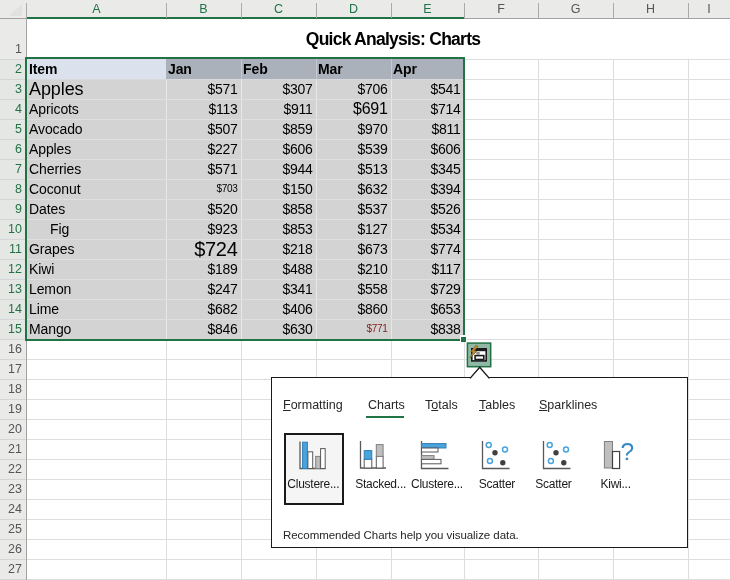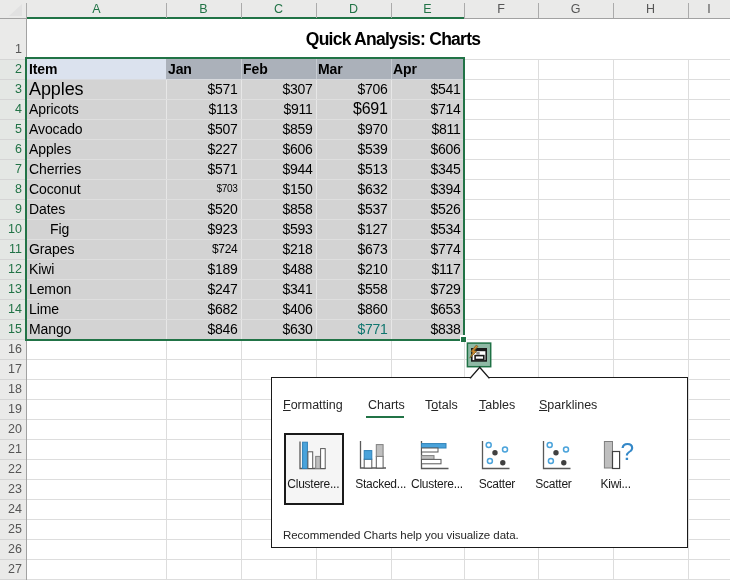--- a/index.html
+++ b/index.html
@@ -98,25 +98,25 @@
 <div class="a" style="left:244px;top:179px;width:68.5px;height:20px;font-size:14px;line-height:20px;color:#000;letter-spacing:-0.1px;text-align:right;letter-spacing:-0.3px">$150</div>
 <div class="a" style="left:319px;top:179px;width:68.5px;height:20px;font-size:14px;line-height:20px;color:#000;letter-spacing:-0.1px;text-align:right;letter-spacing:-0.3px">$632</div>
 <div class="a" style="left:394px;top:179px;width:66.5px;height:20px;font-size:14px;line-height:20px;color:#000;letter-spacing:-0.1px;text-align:right;letter-spacing:-0.3px">$394</div>
 <div class="a" style="left:29px;top:199px;width:134px;height:20px;font-size:14px;line-height:20px;color:#000;letter-spacing:-0.1px;">Dates</div>
 <div class="a" style="left:169px;top:199px;width:68.5px;height:20px;font-size:14px;line-height:20px;color:#000;letter-spacing:-0.1px;text-align:right;letter-spacing:-0.3px">$520</div>
 <div class="a" style="left:244px;top:199px;width:68.5px;height:20px;font-size:14px;line-height:20px;color:#000;letter-spacing:-0.1px;text-align:right;letter-spacing:-0.3px">$858</div>
 <div class="a" style="left:319px;top:199px;width:68.5px;height:20px;font-size:14px;line-height:20px;color:#000;letter-spacing:-0.1px;text-align:right;letter-spacing:-0.3px">$537</div>
 <div class="a" style="left:394px;top:199px;width:66.5px;height:20px;font-size:14px;line-height:20px;color:#000;letter-spacing:-0.1px;text-align:right;letter-spacing:-0.3px">$526</div>
 <div class="a" style="left:29px;top:219px;width:134px;height:20px;font-size:14px;line-height:20px;color:#000;letter-spacing:-0.1px;margin-left:21px;">Fig</div>
 <div class="a" style="left:169px;top:219px;width:68.5px;height:20px;font-size:14px;line-height:20px;color:#000;letter-spacing:-0.1px;text-align:right;letter-spacing:-0.3px">$923</div>
-<div class="a" style="left:244px;top:219px;width:68.5px;height:20px;font-size:14px;line-height:20px;color:#000;letter-spacing:-0.1px;text-align:right;letter-spacing:-0.3px">$593</div>
+<div class="a" style="left:244px;top:219px;width:68.5px;height:20px;font-size:14px;line-height:20px;color:#000;letter-spacing:-0.1px;text-align:right;letter-spacing:-0.3px">$853</div>
 <div class="a" style="left:319px;top:219px;width:68.5px;height:20px;font-size:14px;line-height:20px;color:#000;letter-spacing:-0.1px;text-align:right;letter-spacing:-0.3px">$127</div>
 <div class="a" style="left:394px;top:219px;width:66.5px;height:20px;font-size:14px;line-height:20px;color:#000;letter-spacing:-0.1px;text-align:right;letter-spacing:-0.3px">$534</div>
 <div class="a" style="left:29px;top:239px;width:134px;height:20px;font-size:14px;line-height:20px;color:#000;letter-spacing:-0.1px;">Grapes</div>
-<div class="a" style="left:169px;top:239px;width:68.5px;height:20px;font-size:12px;line-height:20px;color:#000;letter-spacing:-0.1px;text-align:right;letter-spacing:-0.3px">$724</div>
+<div class="a" style="left:169px;top:239px;width:68.5px;height:20px;font-size:20px;line-height:20px;color:#000;letter-spacing:-0.1px;text-align:right;letter-spacing:-0.3px">$724</div>
 <div class="a" style="left:244px;top:239px;width:68.5px;height:20px;font-size:14px;line-height:20px;color:#000;letter-spacing:-0.1px;text-align:right;letter-spacing:-0.3px">$218</div>
 <div class="a" style="left:319px;top:239px;width:68.5px;height:20px;font-size:14px;line-height:20px;color:#000;letter-spacing:-0.1px;text-align:right;letter-spacing:-0.3px">$673</div>
 <div class="a" style="left:394px;top:239px;width:66.5px;height:20px;font-size:14px;line-height:20px;color:#000;letter-spacing:-0.1px;text-align:right;letter-spacing:-0.3px">$774</div>
 <div class="a" style="left:29px;top:259px;width:134px;height:20px;font-size:14px;line-height:20px;color:#000;letter-spacing:-0.1px;">Kiwi</div>
 <div class="a" style="left:169px;top:259px;width:68.5px;height:20px;font-size:14px;line-height:20px;color:#000;letter-spacing:-0.1px;text-align:right;letter-spacing:-0.3px">$189</div>
 <div class="a" style="left:244px;top:259px;width:68.5px;height:20px;font-size:14px;line-height:20px;color:#000;letter-spacing:-0.1px;text-align:right;letter-spacing:-0.3px">$488</div>
 <div class="a" style="left:319px;top:259px;width:68.5px;height:20px;font-size:14px;line-height:20px;color:#000;letter-spacing:-0.1px;text-align:right;letter-spacing:-0.3px">$210</div>
 <div class="a" style="left:394px;top:259px;width:66.5px;height:20px;font-size:14px;line-height:20px;color:#000;letter-spacing:-0.1px;text-align:right;letter-spacing:-0.3px">$117</div>
 <div class="a" style="left:29px;top:279px;width:134px;height:20px;font-size:14px;line-height:20px;color:#000;letter-spacing:-0.1px;">Lemon</div>
 <div class="a" style="left:169px;top:279px;width:68.5px;height:20px;font-size:14px;line-height:20px;color:#000;letter-spacing:-0.1px;text-align:right;letter-spacing:-0.3px">$247</div>
@@ -124,21 +124,21 @@
 <div class="a" style="left:319px;top:279px;width:68.5px;height:20px;font-size:14px;line-height:20px;color:#000;letter-spacing:-0.1px;text-align:right;letter-spacing:-0.3px">$558</div>
 <div class="a" style="left:394px;top:279px;width:66.5px;height:20px;font-size:14px;line-height:20px;color:#000;letter-spacing:-0.1px;text-align:right;letter-spacing:-0.3px">$729</div>
 <div class="a" style="left:29px;top:299px;width:134px;height:20px;font-size:14px;line-height:20px;color:#000;letter-spacing:-0.1px;">Lime</div>
 <div class="a" style="left:169px;top:299px;width:68.5px;height:20px;font-size:14px;line-height:20px;color:#000;letter-spacing:-0.1px;text-align:right;letter-spacing:-0.3px">$682</div>
 <div class="a" style="left:244px;top:299px;width:68.5px;height:20px;font-size:14px;line-height:20px;color:#000;letter-spacing:-0.1px;text-align:right;letter-spacing:-0.3px">$406</div>
 <div class="a" style="left:319px;top:299px;width:68.5px;height:20px;font-size:14px;line-height:20px;color:#000;letter-spacing:-0.1px;text-align:right;letter-spacing:-0.3px">$860</div>
 <div class="a" style="left:394px;top:299px;width:66.5px;height:20px;font-size:14px;line-height:20px;color:#000;letter-spacing:-0.1px;text-align:right;letter-spacing:-0.3px">$653</div>
 <div class="a" style="left:29px;top:319px;width:134px;height:20px;font-size:14px;line-height:20px;color:#000;letter-spacing:-0.1px;">Mango</div>
 <div class="a" style="left:169px;top:319px;width:68.5px;height:20px;font-size:14px;line-height:20px;color:#000;letter-spacing:-0.1px;text-align:right;letter-spacing:-0.3px">$846</div>
 <div class="a" style="left:244px;top:319px;width:68.5px;height:20px;font-size:14px;line-height:20px;color:#000;letter-spacing:-0.1px;text-align:right;letter-spacing:-0.3px">$630</div>
-<div class="a" style="left:319px;top:319px;width:68.5px;height:20px;font-size:14px;line-height:20px;color:#0f766e;letter-spacing:-0.1px;text-align:right;letter-spacing:-0.3px">$771</div>
+<div class="a" style="left:319px;top:319px;width:68.5px;height:20px;font-size:10px;line-height:20px;color:#7f1d1d;letter-spacing:-0.1px;text-align:right;letter-spacing:-0.3px">$771</div>
 <div class="a" style="left:394px;top:319px;width:66.5px;height:20px;font-size:14px;line-height:20px;color:#000;letter-spacing:-0.1px;text-align:right;letter-spacing:-0.3px">$838</div>
 <div class="a" style="left:243px;top:29px;width:300px;height:21px;font-size:17.5px;line-height:21px;font-weight:bold;color:#000;text-align:center;letter-spacing:-0.75px">Quick Analysis: Charts</div>
 <div class="a" style="left:25.3px;top:57px;width:440px;height:284.3px;border:2.2px solid #217346;background:transparent;box-sizing:border-box"></div>
 <div class="a" style="left:459.5px;top:335px;width:7px;height:7px;background:#fff"></div>
 <div class="a" style="left:461px;top:336.5px;width:5.2px;height:5.2px;background:#217346"></div>
 <div class="a" style="left:0px;top:0px;width:730px;height:19px;background:#eaeae9"></div>
 <div class="a" style="left:9px;top:4px;width:0;height:0;border-left:13px solid transparent;border-bottom:12px solid #e1e1e1"></div>
 <div class="a" style="left:27px;top:18px;width:437px;height:0px;"></div>
 <div class="a" style="left:0px;top:18px;width:730px;height:1px;background:#a2a2a2"></div>
 <div class="a" style="left:27px;top:17px;width:437px;height:2px;background:#217346"></div>

